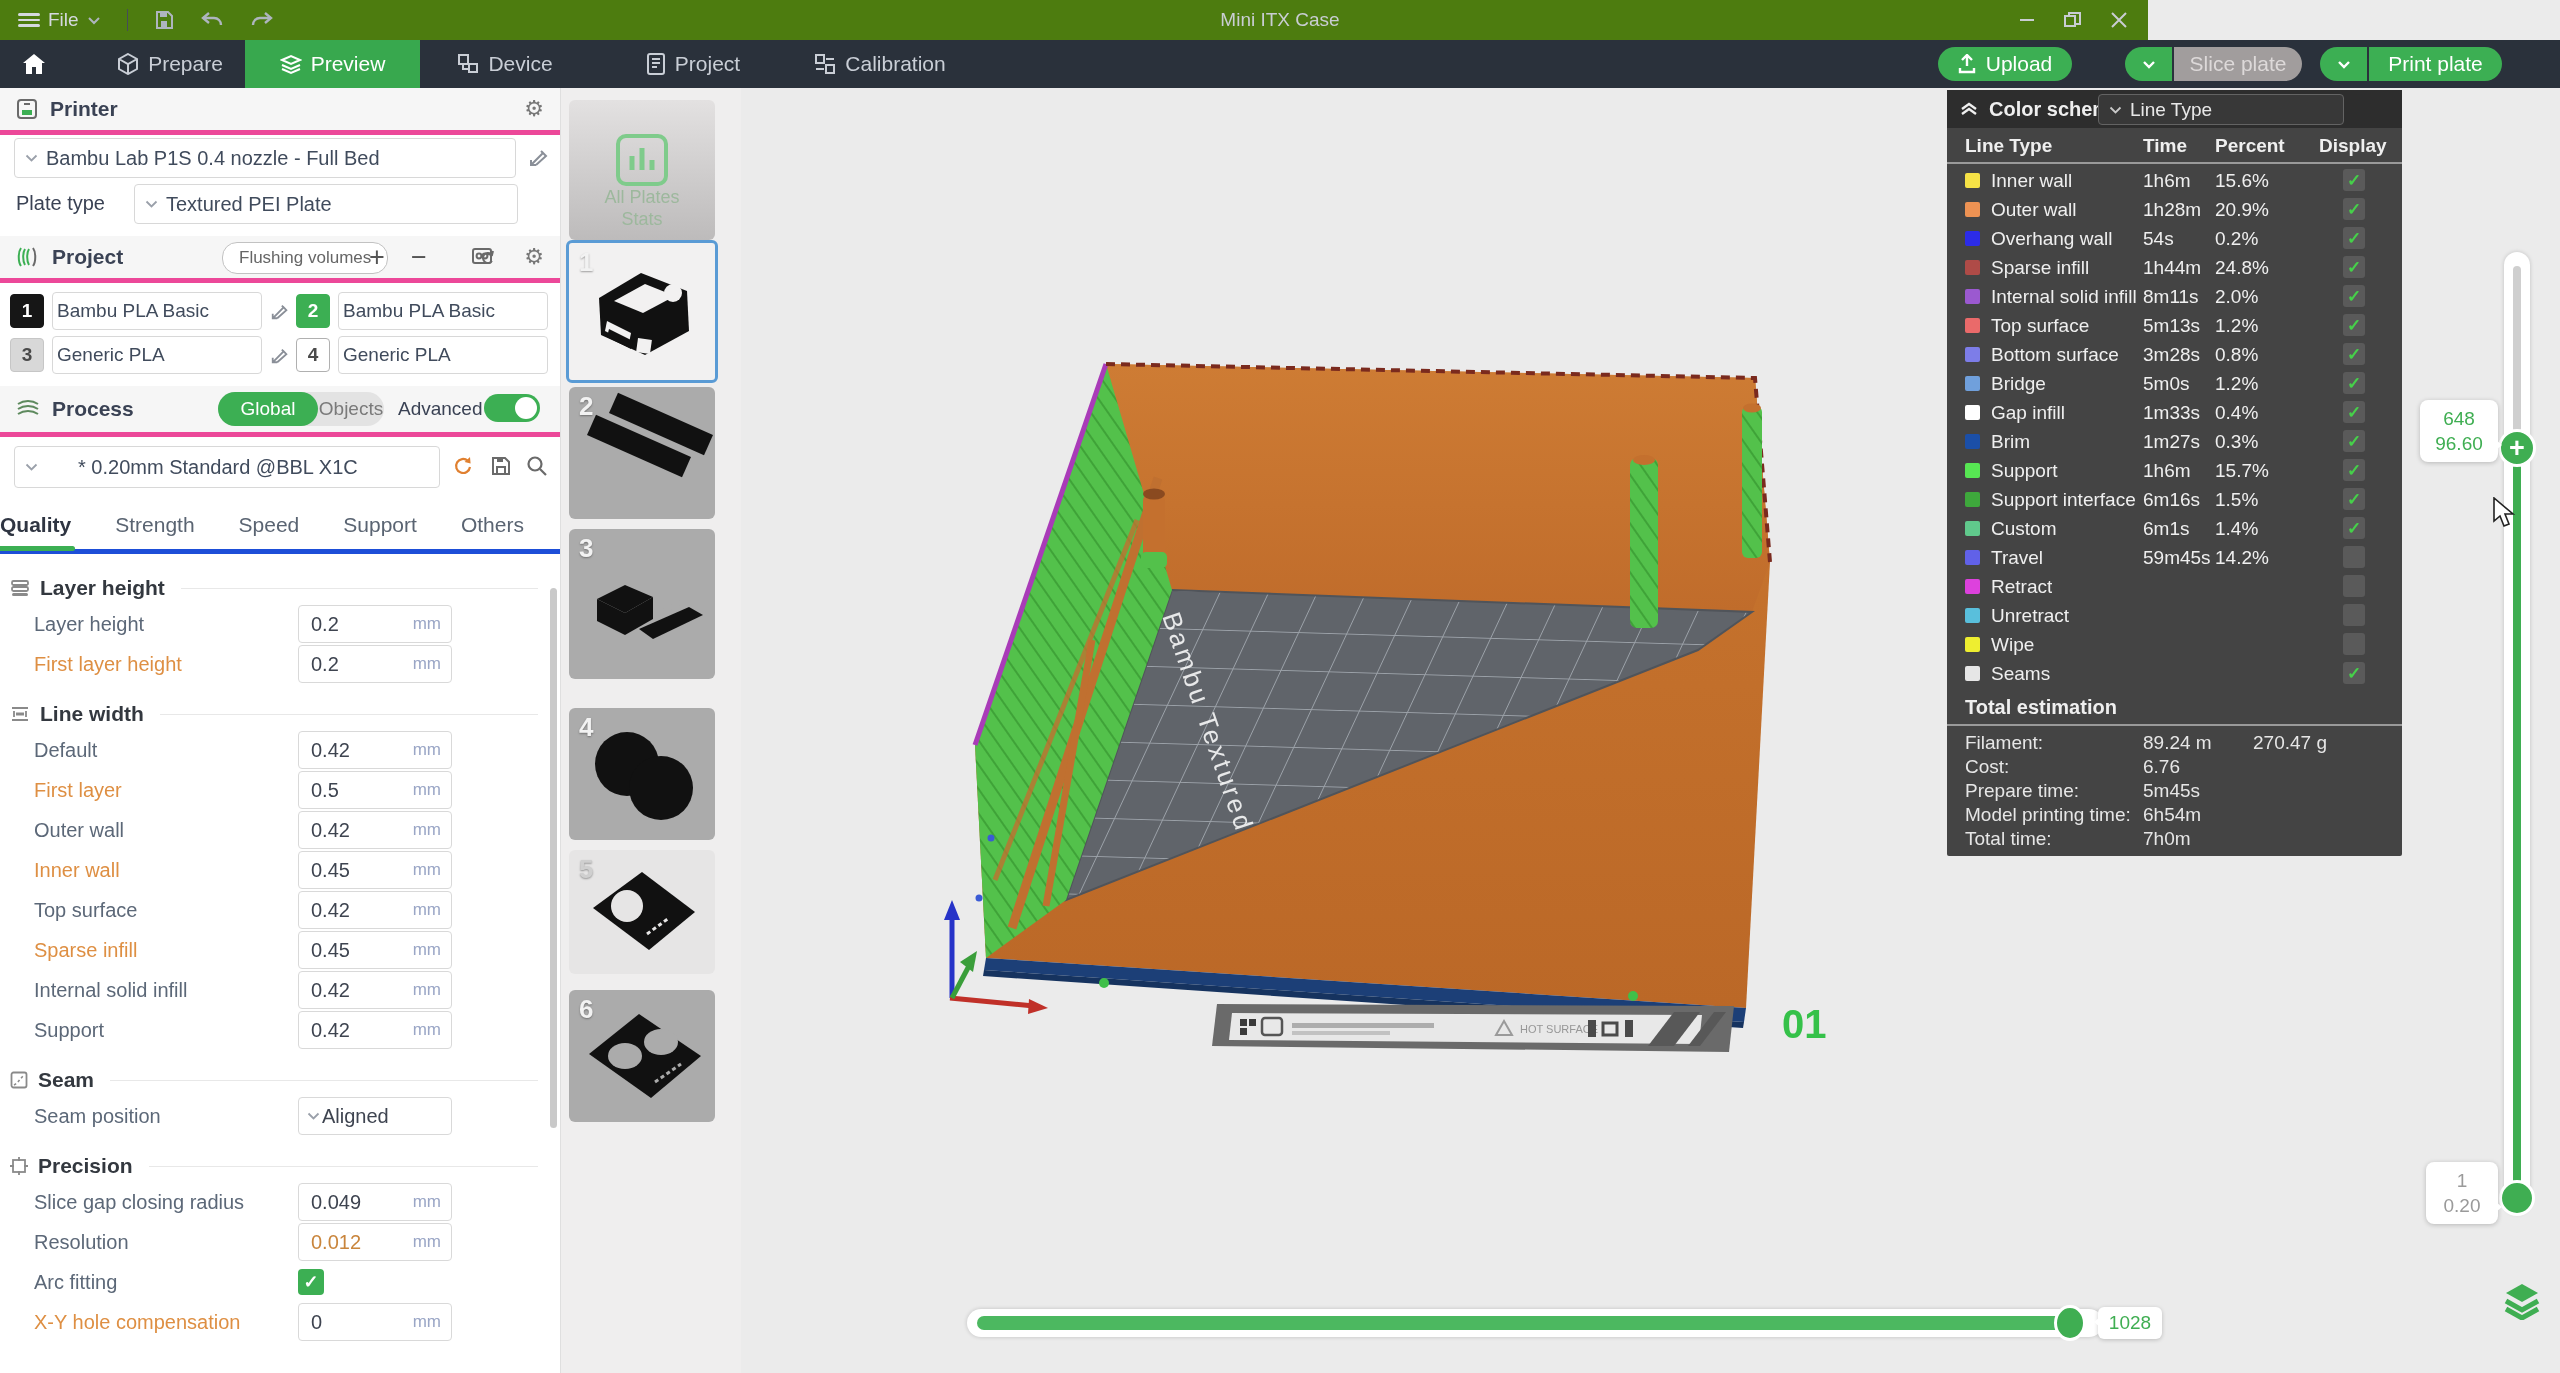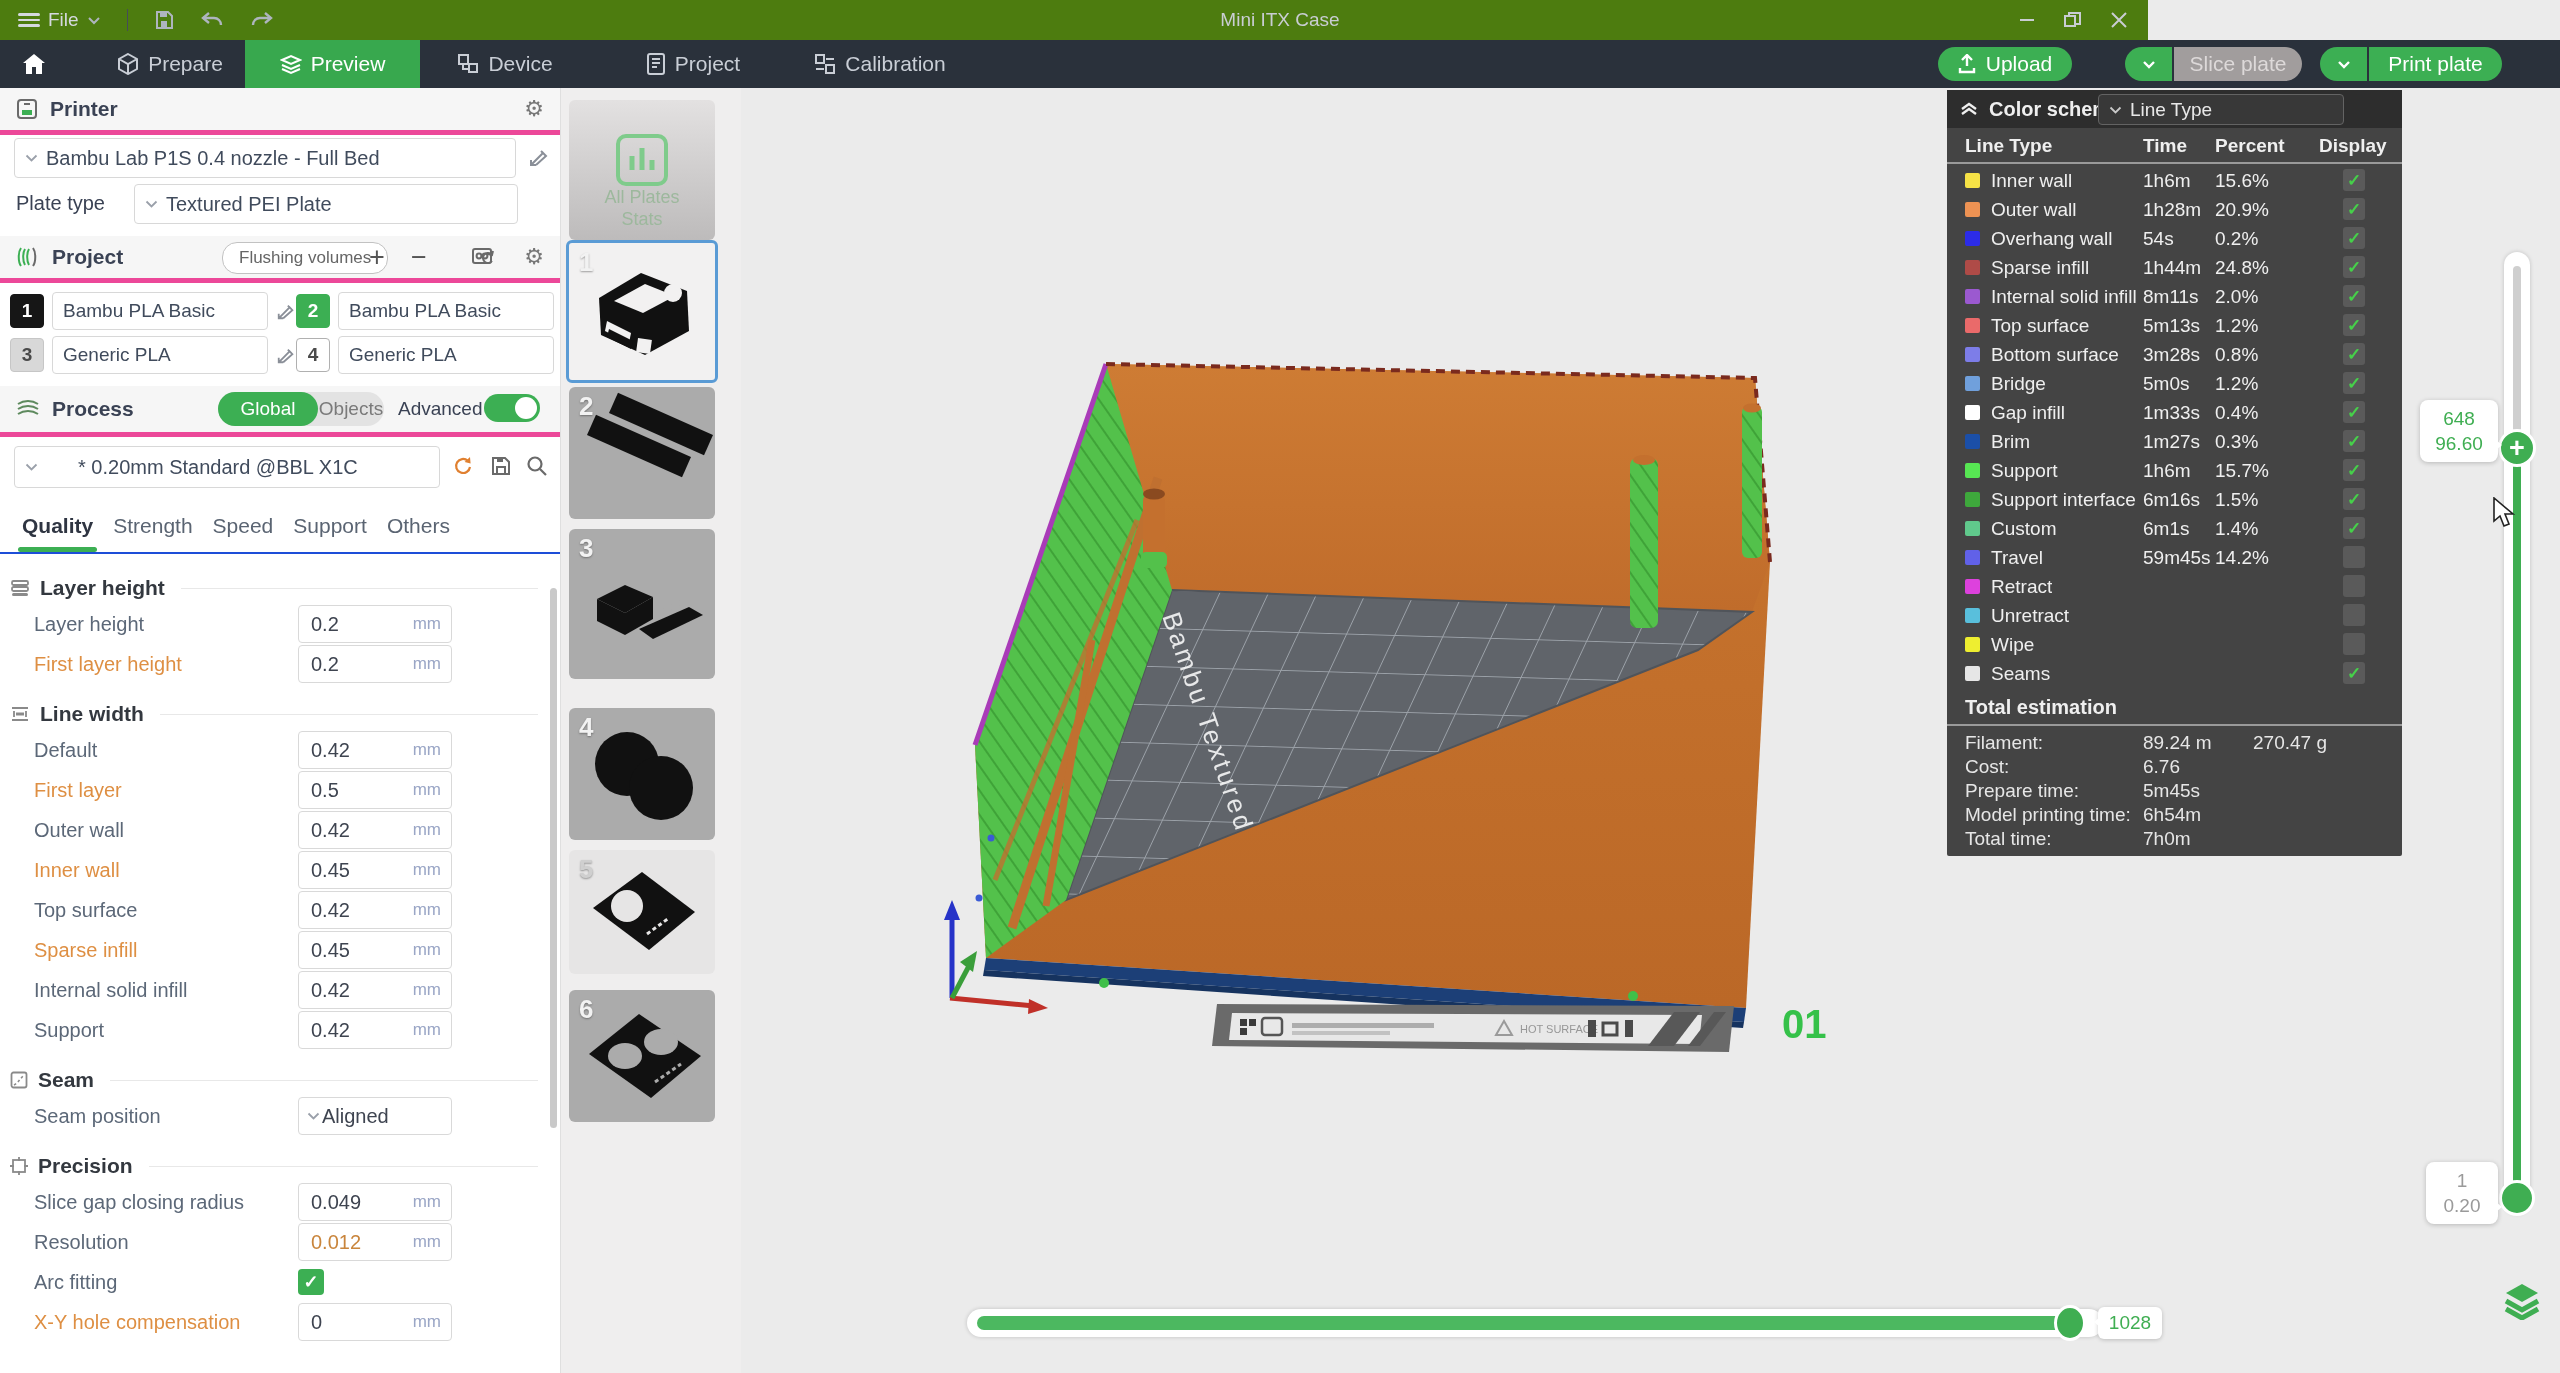--- a/index.html
+++ b/index.html
@@ -33,27 +33,27 @@
   .sechdr .st{font-size:21px;font-weight:bold;color:#3A4254;margin-left:12px;}
   .sec-ic{margin-left:16px;display:flex;align-items:center;}
   .combo{position:absolute;height:38px;border:1px solid #D8D8D8;border-radius:4px;background:#fff;display:flex;align-items:center;color:#404B5C;font-size:20px;}
   .combo .chev{margin:0 8px 0 10px;color:#9AA0AA;}
   .rowlabel{position:absolute;font-size:20px;color:#3A4254;}
   .editic{position:absolute;color:#8A8F98;}
   .pill{position:absolute;height:30px;border:1px solid #C2C2C2;border-radius:15px;color:#666;font-size:17px;display:flex;align-items:center;padding:0 16px;background:#fff;}
   .pm{position:absolute;font-size:27px;color:#555;width:30px;text-align:center;top:0;line-height:42px;}
   .fchip{width:32px;height:32px;border-radius:4px;display:flex;align-items:center;justify-content:center;font-size:19px;font-weight:bold;border:1px solid transparent;}
   .fslot{position:absolute;display:flex;align-items:center;gap:8px;}
-  .fbox{width:204px;height:36px;border:1px solid #D8D8D8;border-radius:4px;display:flex;align-items:center;padding-left:10px;font-size:19px;color:#404B5C;background:#fff;}
+  .fbox{width:204px;height:36px;border:1px solid #D8D8D8;border-radius:4px;display:flex;align-items:center;padding-left:4px;font-size:19px;color:#404B5C;background:#fff;}
   .scopepill{position:absolute;width:166px;height:34px;border-radius:17px;background:#E3E3E3;display:flex;align-items:center;}
   .scopeon{width:100px;height:34px;border-radius:17px;background:#3CAF53;color:#fff;font-size:19px;display:flex;align-items:center;justify-content:center;}
   .scopeoff{flex:1;text-align:center;color:#7A7A7A;font-size:19px;}
   .toggle{position:absolute;width:62px;height:30px;border-radius:15px;background:#3CAF53;}
   .toggle .knob{position:absolute;right:3px;top:3px;width:24px;height:24px;border-radius:50%;background:#fff;}
-  .ptabs{position:absolute;left:0;width:560px;height:54px;border-bottom:2px solid #1d4ed8;display:flex;align-items:center;gap:20px;padding-left:22px;box-sizing:border-box;}
+  .ptabs{position:absolute;left:0;width:560px;height:54px;border-bottom:5px solid #1d4ed8;display:flex;align-items:center;gap:44px;box-sizing:border-box;}
   .ptab{position:relative;font-size:21px;color:#5A6472;}
   .ptab.active{color:#2F3542;font-weight:bold;}
   .ptab .underl{display:none;position:absolute;left:-4px;right:-4px;bottom:-14px;height:5px;border-radius:3px;background:#3CAF53;}
   .ptab.active .underl{display:block;}
   .params{position:absolute;left:0;top:470px;width:548px;height:815px;overflow:hidden;}
   .pgroup-h{display:flex;align-items:center;margin:18px 10px 4px 10px;gap:10px;}
   .pgroup-h .gt{font-size:21px;font-weight:bold;color:#33383F;white-space:nowrap;}
   .pgroup-h .hr{flex:1;height:1px;background:#E8E8E8;margin-left:6px;}
   .prow{position:relative;height:40px;display:flex;align-items:center;}
   .plabel{position:absolute;left:34px;font-size:20px;color:#5C6878;}

